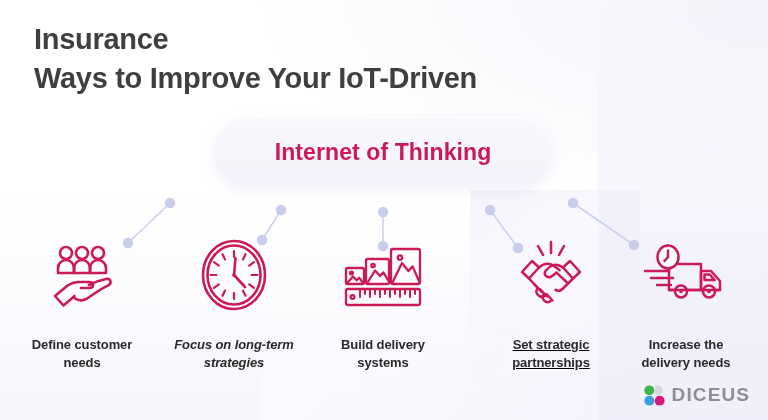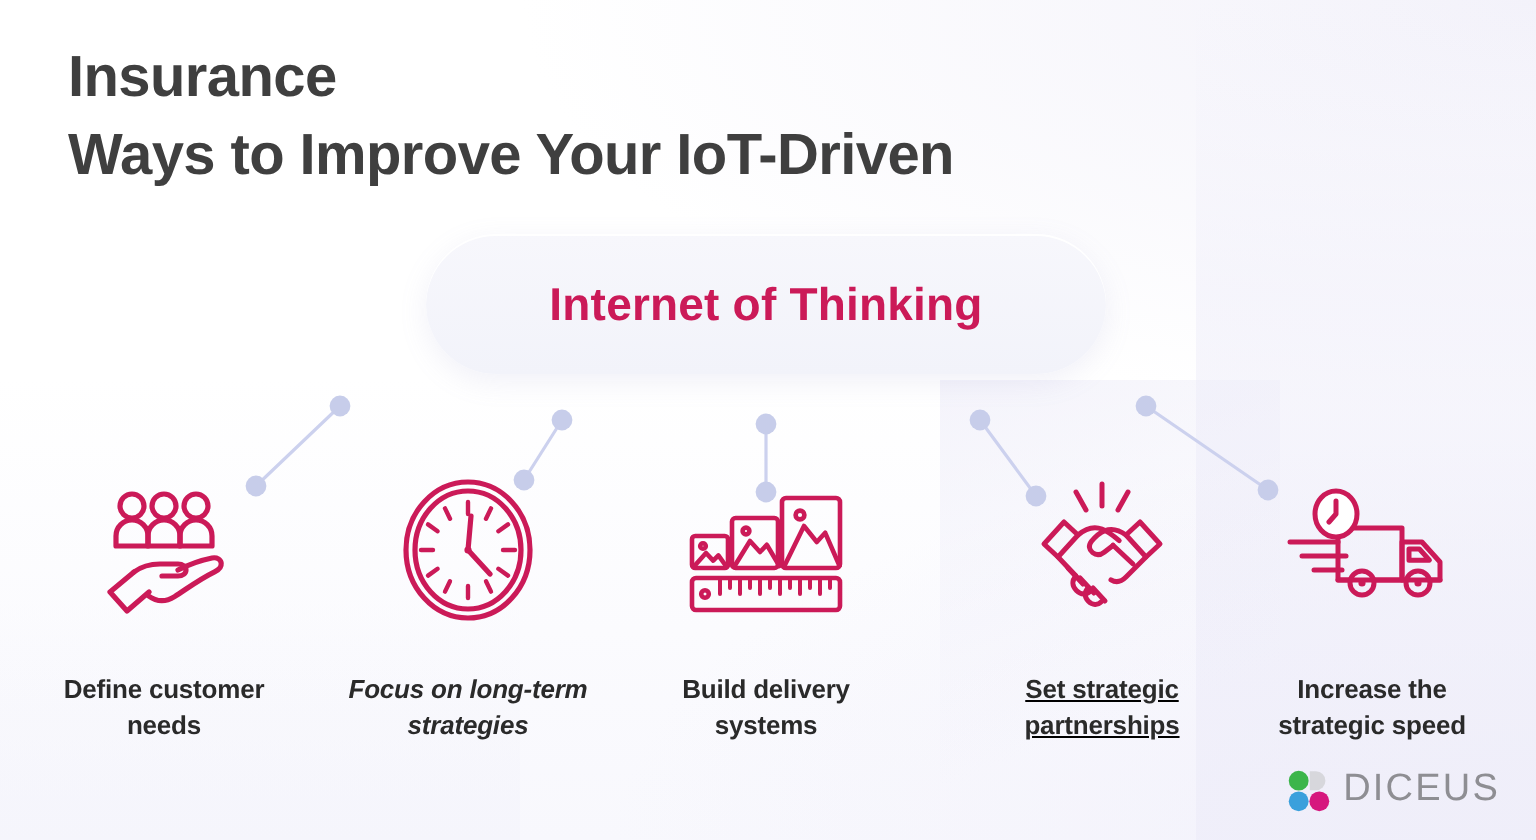--- a/index.html
+++ b/index.html
@@ -60,21 +60,21 @@
     letter-spacing:-0.1px;width:150px;
   }
 
   
   #logo{
     position:absolute;right:18px;bottom:14px;
     display:flex;align-items:center;gap:7px;
   }
   #logo-mark{width:21px;height:21px;display:block;}
   #logo-word{
-    font-size:19px;font-weight:400;letter-spacing:1.1px;color:#8e8e93;
+    font-size:19px;font-weight:700;letter-spacing:1.1px;color:#8e8e93;
   }
 </style>
 </head>
 <body>
 
 <div id="canvas">
 
   <div class="wash wash-right"></div>
   <div class="wash wash-bl"></div>
   <div class="wash wash-mid"></div>
@@ -258,21 +258,21 @@
         <circle cx="38" cy="47.5" r="1.8" fill="#cb1a58" stroke="none"></circle>
         <circle cx="66" cy="47.5" r="6"></circle>
         <circle cx="66" cy="47.5" r="1.8" fill="#cb1a58" stroke="none"></circle>
 
         <ellipse cx="25" cy="13" rx="10.5" ry="11.5" fill="#ffffff"></ellipse>
         <path d="M25 6.5V13l-3.5 4"></path>
       </svg>
     </div>
     <div class="lbl">
       <div>Increase the</div>
-      <div>strategic speed</div>
+      <div>delivery needs</div>
     </div>
   </div>
 
   <div id="logo">
     <svg id="logo-mark" viewBox="0 0 22 22" xmlns="http://www.w3.org/2000/svg">
       <circle cx="5.6" cy="5.6" r="5.2" fill="#3cb54a"></circle>
       <path d="M11.4 0.6h3.2a5 5 0 0 1 0 10h-3.2z" fill="#d7d7dc"></path>
       <circle cx="5.6" cy="16.4" r="5.2" fill="#3aa0dc"></circle>
       <circle cx="16.4" cy="16.4" r="5.2" fill="#d6187e"></circle>
     </svg>

